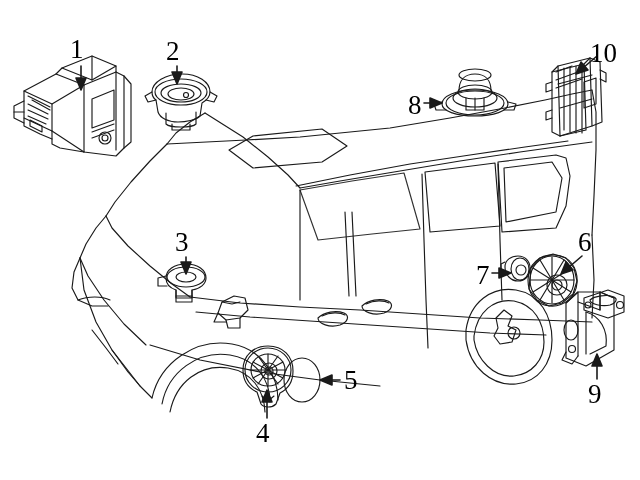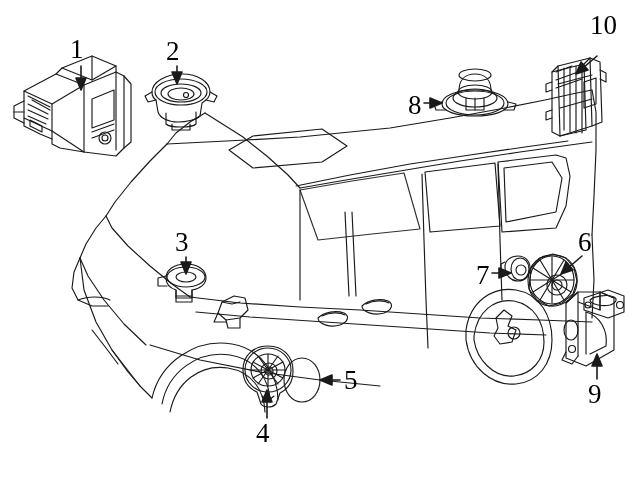--- a/index.html
+++ b/index.html
@@ -325,15 +325,15 @@
 
   <div class="callout" style="left:70px;top:36px;">1</div>
   <div class="callout" style="left:166px;top:38px;">2</div>
   <div class="callout" style="left:175px;top:229px;">3</div>
   <div class="callout" style="left:256px;top:420px;">4</div>
   <div class="callout" style="left:344px;top:367px;">5</div>
   <div class="callout" style="left:578px;top:229px;">6</div>
   <div class="callout" style="left:476px;top:262px;">7</div>
   <div class="callout" style="left:408px;top:92px;">8</div>
   <div class="callout" style="left:588px;top:381px;">9</div>
-  <div class="callout" style="left:590px;top:12px;text-align:center;">10</div>
+  <div class="callout" style="left:590px;top:40px;text-align:center;">10</div>
 
 </div>
 
 </body></html>

